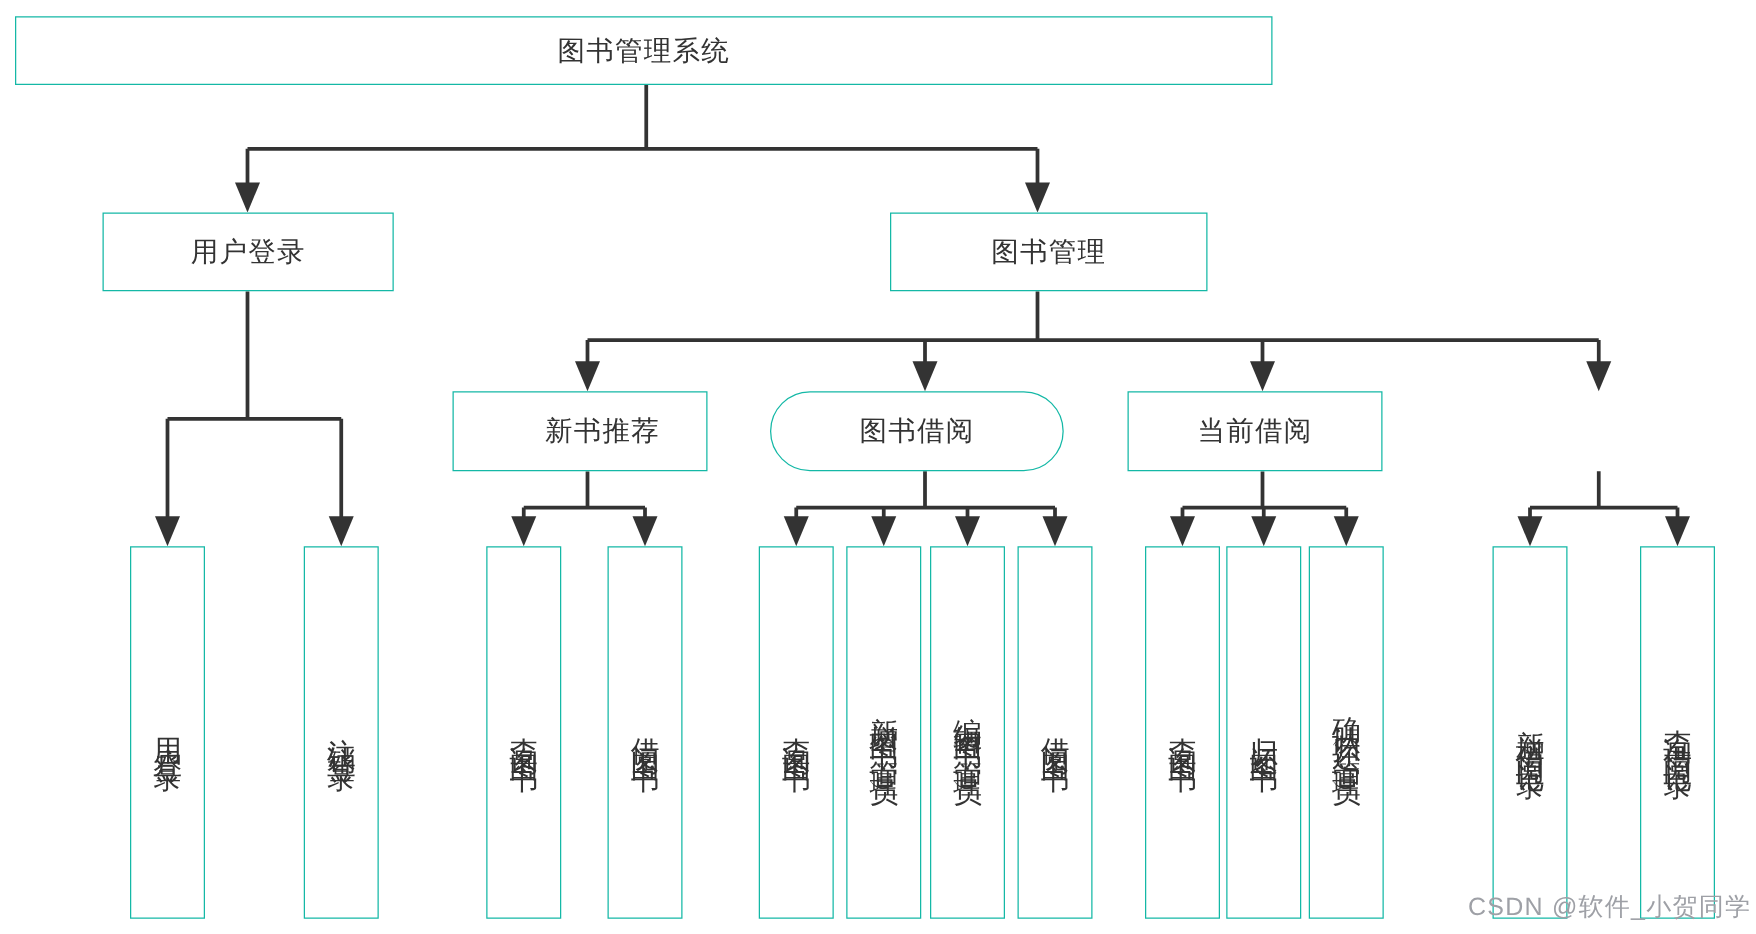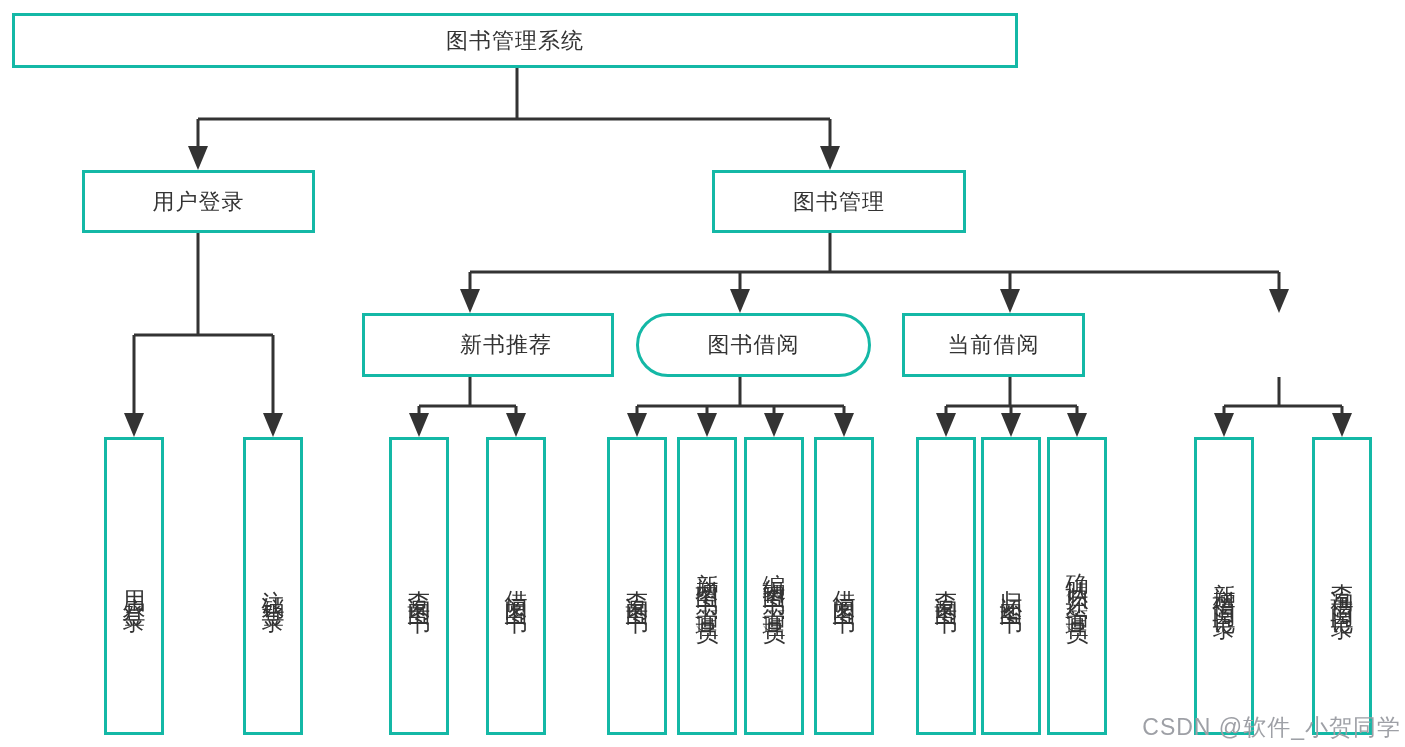--- a/index.html
+++ b/index.html
@@ -19,21 +19,21 @@
   }
   .connectors {
     position: absolute;
     left: 0;
     top: 0;
     z-index: 1;
   }
   .node {
     position: absolute;
     box-sizing: border-box;
-    border: 3px solid #14b8a6;
+    border: 1px solid #14b8a6;
     background: #ffffff;
     color: #333333;
     display: flex;
     align-items: center;
     justify-content: center;
     z-index: 2;
   }
   .node.h {
     font-size: 22px;
     letter-spacing: 1px;
@@ -46,44 +46,44 @@
     letter-spacing: 7px;
     line-height: 1;
     white-space: nowrap;
   }
   
   .n-root           { left: 12px;   top: 13px;  width: 1006px; height: 55px; }
   
   .n-user-login     { left: 82px;   top: 170px; width: 233px;  height: 63px; }
   .n-book-mgmt      { left: 712px;  top: 170px; width: 254px;  height: 63px; }
   
-  .n-new-books      { left: 362px;  top: 313px; width: 252px;  height: 64px; padding-left: 36px; }
-  .n-book-borrow    { left: 636px;  top: 313px; width: 235px;  height: 64px; border-radius: 32px; }
-  .n-current-borrow { left: 902px;  top: 313px; width: 183px;  height: 64px; }
+  .n-new-books      { left: 362px;  top: 313px; width: 204px;  height: 64px; padding-left: 36px; }
+  .n-book-borrow    { left: 616px;  top: 313px; width: 235px;  height: 64px; border-radius: 32px; }
+  .n-current-borrow { left: 902px;  top: 313px; width: 204px;  height: 64px; }
   .n-borrow-records { left: 1172px; top: 313px; width: 215px;  height: 64px; }
   
   .leaf { top: 437px; width: 60px; height: 298px; }
   .l-user-login  { left: 104px; }
   .l-logout      { left: 243px; }
   .l-nb-query    { left: 389px; }
   .l-nb-borrow   { left: 486px; }
   .l-bb-query    { left: 607px; }
   .l-bb-add      { left: 677px; }
   .l-bb-edit     { left: 744px; }
   .l-bb-borrow   { left: 814px; }
   .l-cb-query    { left: 916px; }
   .l-cb-return   { left: 981px; }
   .l-cb-confirm  { left: 1047px; }
   .l-br-add      { left: 1194px; }
   .l-br-query    { left: 1312px; }
   .watermark {
     position: absolute;
     right: 4px;
     top: 712px;
-    font-size: 23px;
+    font-size: 20px;
     color: #9ea0a6;
     letter-spacing: 1px;
     z-index: 3;
     white-space: nowrap;
   }
 </style>
 </head>
 <body>
 
 <div class="canvas">

